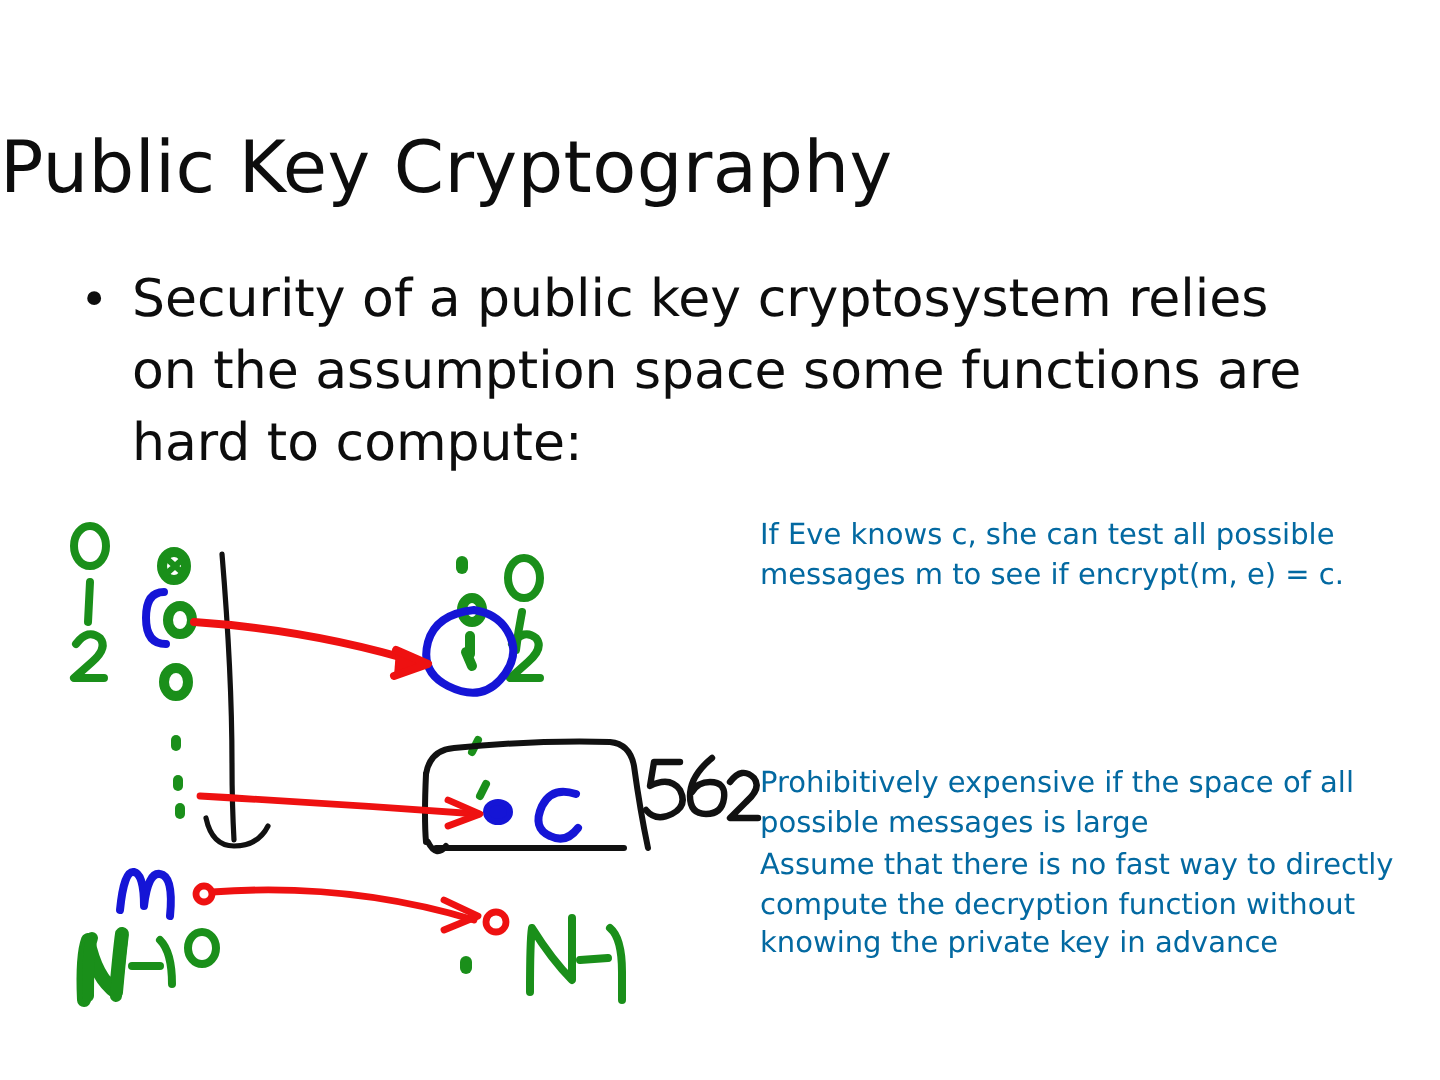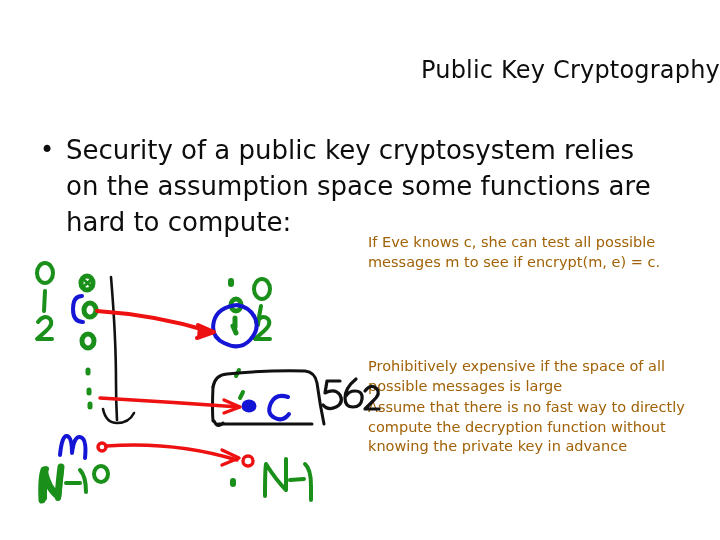--- a/index.html
+++ b/index.html
@@ -13,22 +13,22 @@
     height: 540px;
     background: #ffffff;
     overflow: hidden;
     font-family: "DejaVu Sans", "Liberation Sans", sans-serif;
   }
   #slide-title {
     position: absolute;
     left: 0;
     top: 40px;
     width: 720px;
-    text-align: right;
-    font-size: 24px;
+    text-align: left;
+    font-size: 36px;
     font-weight: normal;
     color: #0d0d0d;
     letter-spacing: 0.2px;
     font-family: "DejaVu Sans", "Liberation Sans", sans-serif;
   }
   #bullet-block {
     position: absolute;
     left: 36px;
     top: 132px;
     width: 640px;
@@ -47,25 +47,26 @@
     padding-left: 4px;
   }
   #bullet-text {
     font-size: 26px;
     line-height: 36px;
     color: #0d0d0d;
     width: 608px;
   }
   .note {
     position: absolute;
-    left: 368px;
+    left: 380px;
     width: 320px;
     font-size: 14.5px;
     line-height: 19.5px;
-    color: #a16207;
+    color: #0369a1;
+    margin-top: 26px;
   }
   #note-1 { top: 233px; }
   #note-2 { top: 357px; }
   #note-3 { top: 398px; }
 
   #ink-layer {
     position: absolute;
     left: 0;
     top: 0;
     width: 720px;

